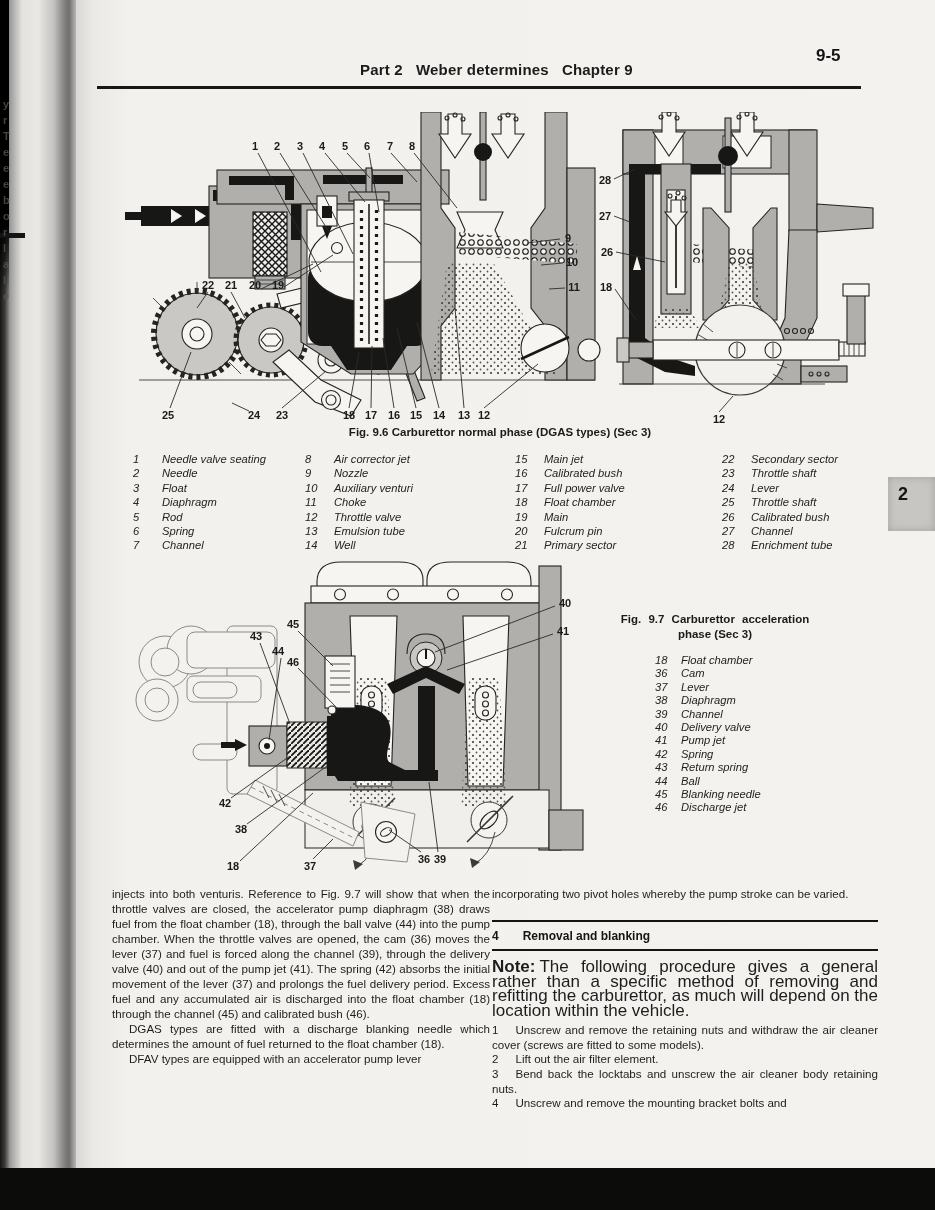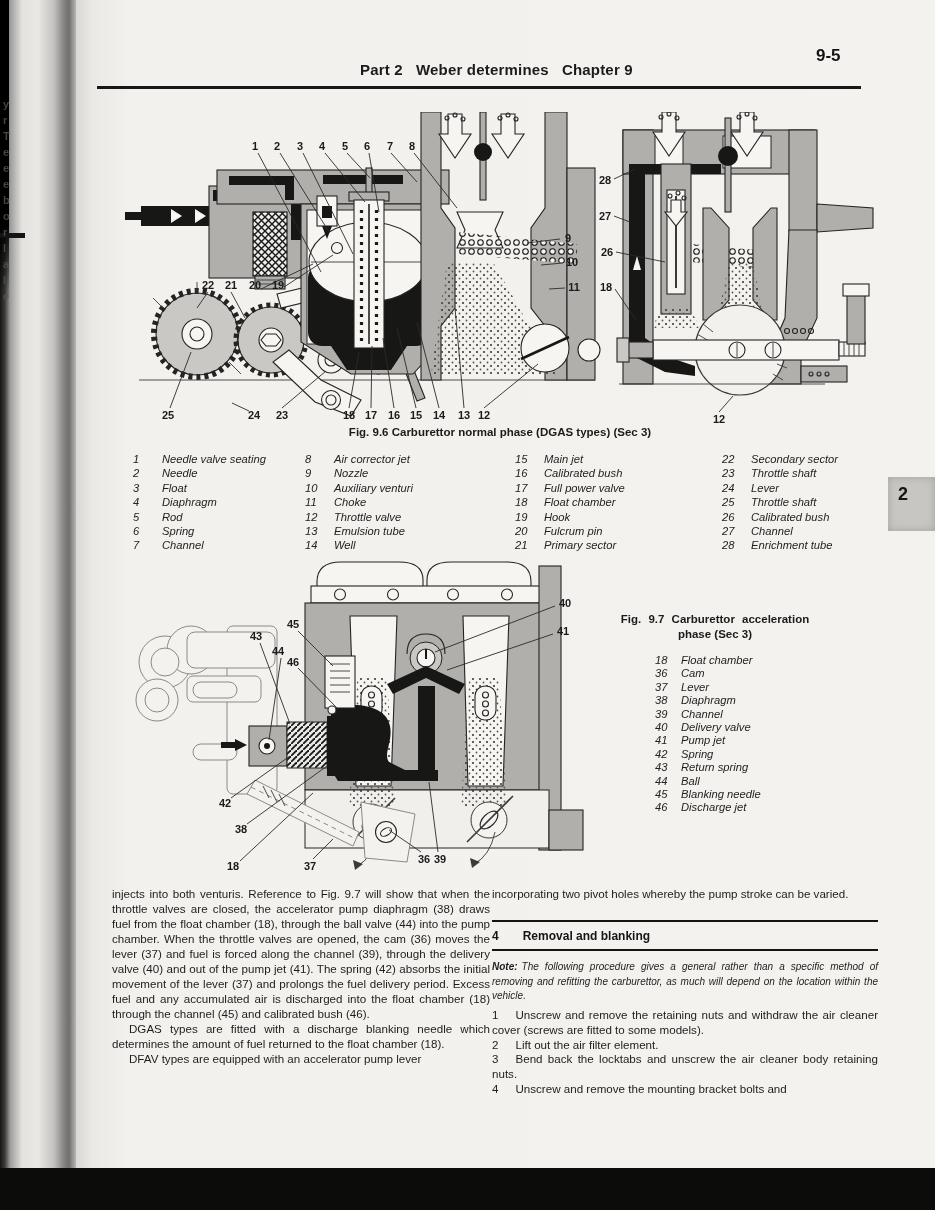--- a/index.html
+++ b/index.html
@@ -42,21 +42,21 @@
   .fig97-legend .ln{display:inline-block;width:26px;}
 
   .col-left{position:absolute;left:112px;top:886px;width:378px;}
   .col-right{position:absolute;left:492px;top:886px;width:386px;}
   .bp{margin:0;font-size:11.6px;line-height:15px;text-align:justify;color:#1d1d1d;}
   .bp + .bp{text-indent:17px;}
   .section-rule{border:none;border-top:2px solid #141414;margin:0;height:0;}
   .rule1{margin-top:19px;}
   .sec-head{margin:7px 0 6px 0;font:700 12px "Liberation Sans",sans-serif;color:#151515;}
   .sec-head .sec-num{margin-right:24px;}
-  .note{margin:9px 0 0 0;font-size:10px;line-height:14.7px;text-align:justify;font-style:italic;color:#1d1d1d;}
+  .note{margin:9px 0 0 0;font-size:17px;line-height:14.7px;text-align:justify;color:#1d1d1d;}
   .note .nl{font-weight:700;margin-right:4px;}
   .steps{margin-top:4px;}
   .step{margin:0;font-size:11.6px;line-height:14.7px;text-align:justify;color:#1d1d1d;}
   .step .sn{margin-right:17px;}
 
   
   .g1{fill:#b0afac;stroke:#242423;stroke-width:1.1;}
   .g2{fill:#c9c8c5;stroke:#242423;stroke-width:1.1;}
   .w{fill:#f6f5f2;stroke:#242423;stroke-width:1.1;}
   .k{fill:#171716;stroke:none;}
@@ -366,21 +366,21 @@
       <div><span class="ln">12</span><span class="ll">Throttle valve</span></div>
       <div><span class="ln">13</span><span class="ll">Emulsion tube</span></div>
       <div><span class="ln">14</span><span class="ll">Well</span></div>
     </div>
   <div class="lcol" id="lcol3">
 
   <div><span class="ln">15</span><span class="ll">Main jet</span></div>
       <div><span class="ln">16</span><span class="ll">Calibrated bush</span></div>
       <div><span class="ln">17</span><span class="ll">Full power valve</span></div>
       <div><span class="ln">18</span><span class="ll">Float chamber</span></div>
-      <div><span class="ln">19</span><span class="ll">Hook</span></div>
+      <div><span class="ln">19</span><span class="ll">Main</span></div>
       <div><span class="ln">20</span><span class="ll">Fulcrum pin</span></div>
       <div><span class="ln">21</span><span class="ll">Primary sector</span></div>
     </div>
   <div class="lcol" id="lcol4">
 
   <div><span class="ln">22</span><span class="ll">Secondary sector</span></div>
       <div><span class="ln">23</span><span class="ll">Throttle shaft</span></div>
       <div><span class="ln">24</span><span class="ll">Lever</span></div>
       <div><span class="ln">25</span><span class="ll">Throttle shaft</span></div>
       <div><span class="ln">26</span><span class="ll">Calibrated bush</span></div>

